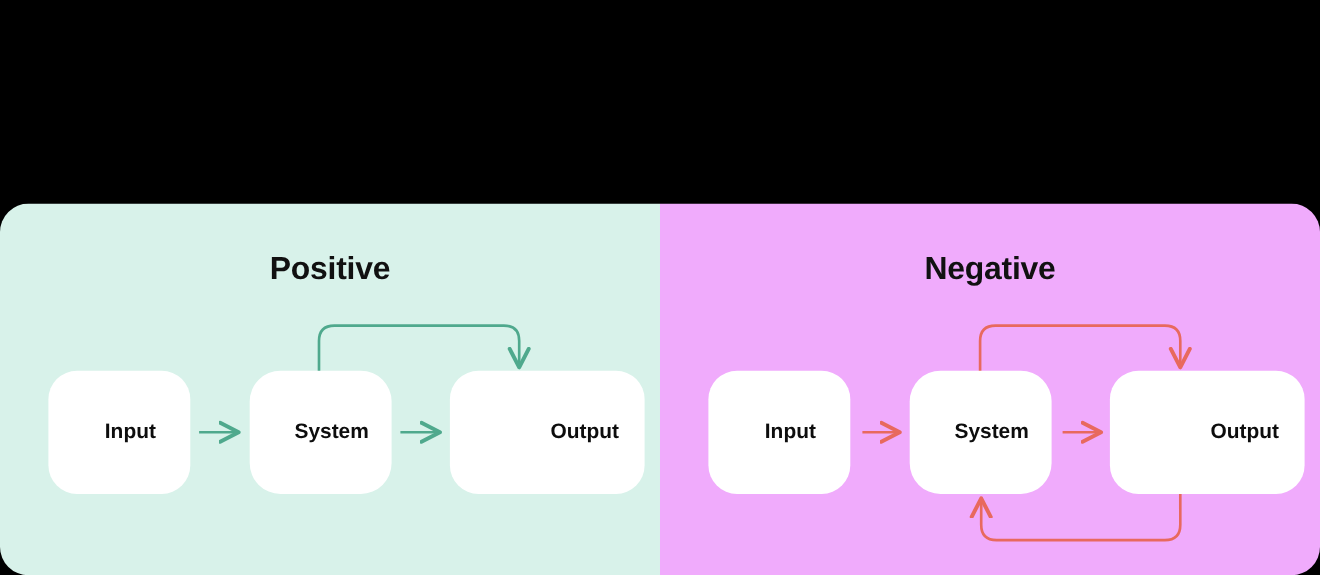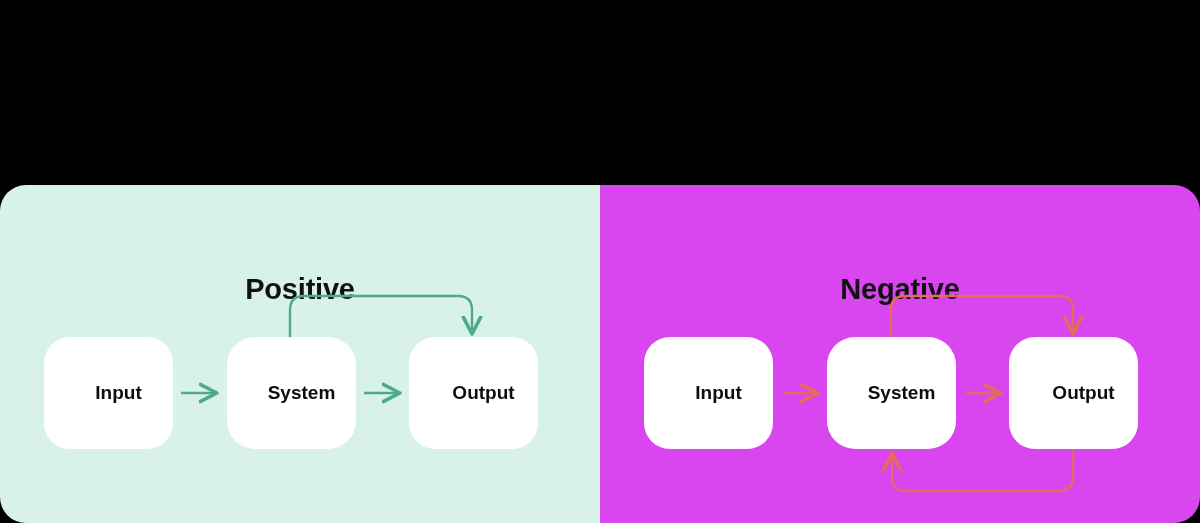--- a/index.html
+++ b/index.html
@@ -37,42 +37,41 @@
   .panel-title {
     position: absolute;
     left: 0;
     top: 44px;
     width: 600px;
     text-align: center;
     font-size: 29px;
     font-weight: bold;
     color: #111111;
     letter-spacing: -0.2px;
-    margin-top: 44px;
   }
   .node {
     position: absolute;
     width: 129px;
     height: 112px;
     background: #ffffff;
     border-radius: 26px;
     display: flex;
     align-items: center;
     justify-content: center;
     top: 152px;
   }
   .node-label {
     font-size: 19px;
     font-weight: bold;
     color: #0d0d0d;
     margin-left: 20px;
   }
   .node.n-input  { left: 44px; }
   .node.n-system { left: 227px; border-radius: 28px; }
-  .node.n-output { left: 409px; }
+  .node.n-output { left: 409px; padding-left: 48px; }
   .flow-svg {
     position: absolute;
     left: 0;
     top: 0;
     width: 600px;
     height: 338px;
     overflow: visible;
   }
 </style>
 </head>
@@ -104,21 +103,21 @@
         <span class="node-label">Input</span>
       </div>
       <div class="node n-system">
         <span class="node-label">System</span>
       </div>
       <div class="node n-output">
         <span class="node-label">Output</span>
       </div>
     </div>
 
-    <div class="panel" style="background:#d946ef">
+    <div class="panel" style="background:#f0abfc">
 
       <div class="panel-title">Negative</div>
 
       <svg class="flow-svg" viewBox="0 0 600 338">
         <defs>
           <marker id="ah-red" markerWidth="9" markerHeight="9" refX="7.2" refY="4.5" orient="auto" markerUnits="strokeWidth">
             <path d="M0.6,0.9 L7.6,4.5 L0.6,8.1" fill="none" stroke="#e8695e" stroke-width="1.5" stroke-linecap="round" stroke-linejoin="round"></path>
           </marker>
         </defs>
 

